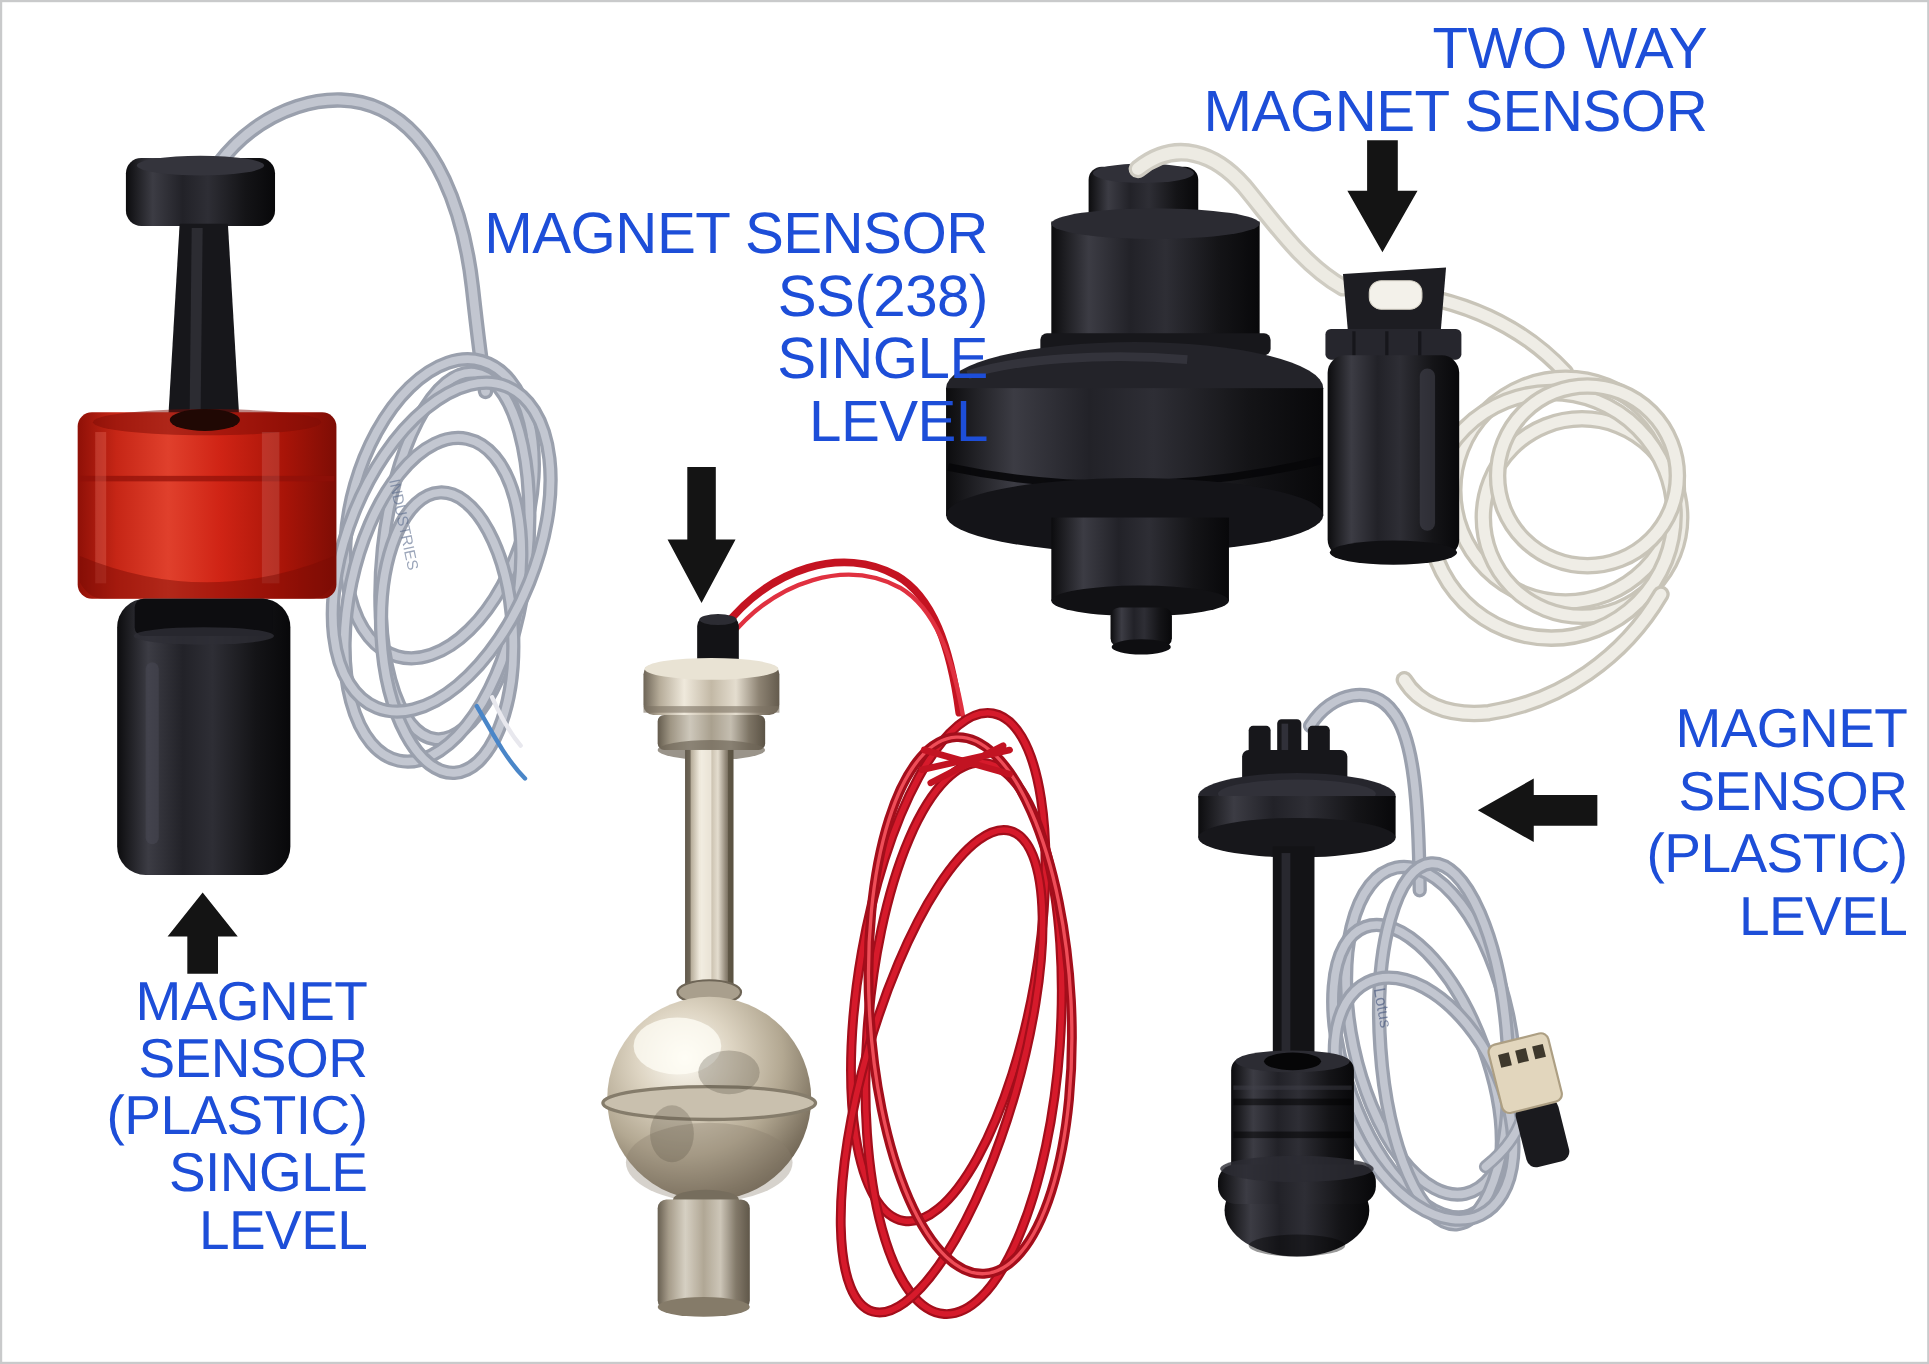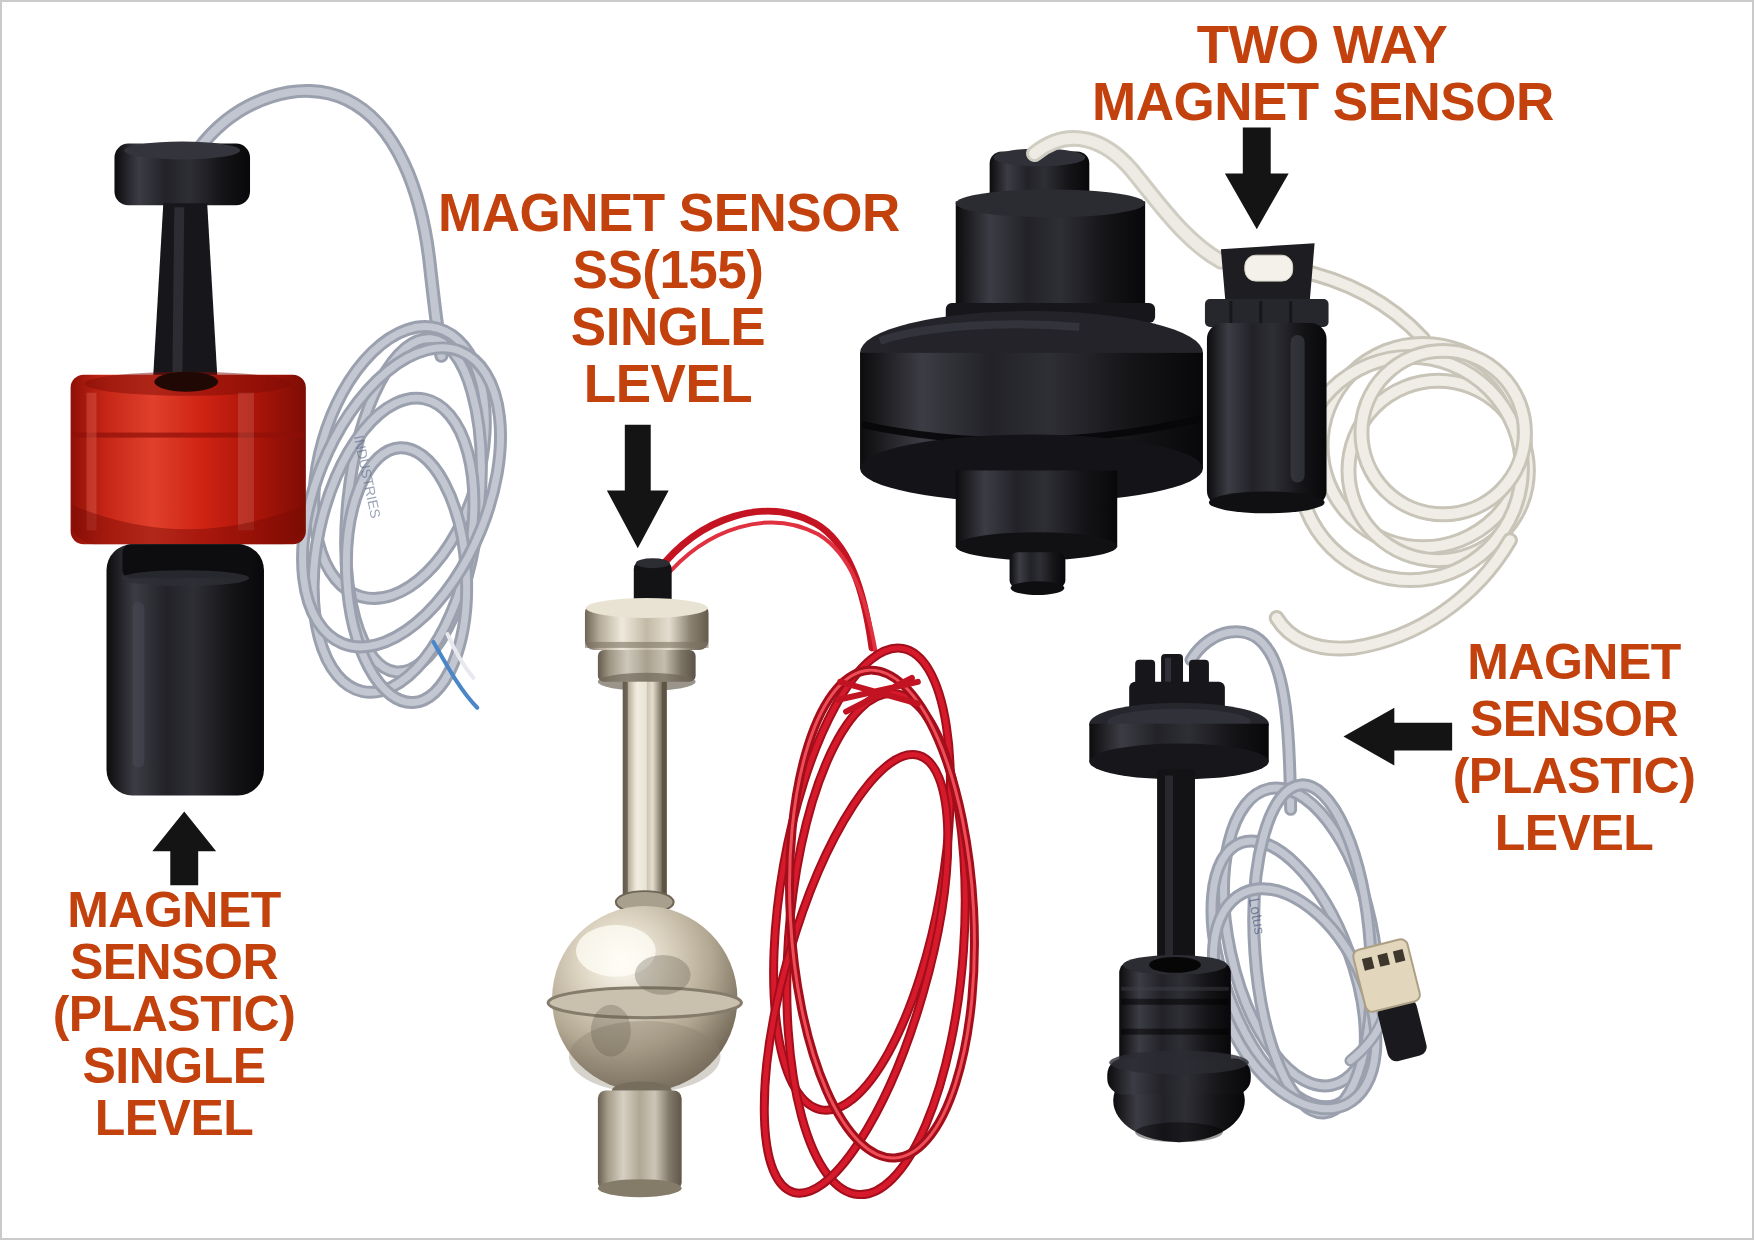--- a/index.html
+++ b/index.html
@@ -8,23 +8,23 @@
     width:1754px;height:1240px;
     background:#ffffff;
     border:2px solid #c9cacb;
     box-sizing:border-box;
     overflow:hidden;
     font-family:"Liberation Sans", sans-serif;
   }
   .photo-svg{position:absolute;left:0;top:0;width:1750px;height:1236px;}
   .label{
     position:absolute;
-    text-align:center;
-    font-weight:bold;
-    color:#c2410c;
+    text-align:right;
+    font-weight:normal;
+    color:#1d4ed8;
     letter-spacing:-0.5px;
   }
   .label div{white-space:nowrap;}
   .lbl-1{left:12px;top:882px;width:320px;font-size:50px;line-height:52px;}
   .lbl-2{left:436px;top:182px;width:460px;font-size:53px;line-height:57px;}
   .lbl-3{left:1090px;top:14px;width:460px;font-size:53px;line-height:57px;}
   .lbl-4{left:1412px;top:632px;width:320px;font-size:50px;line-height:57px;}
 </style>
 </head>
 <body>
@@ -302,21 +302,21 @@
   <div class="label lbl-1">
     <div>MAGNET</div>
     <div>SENSOR</div>
     <div>(PLASTIC)</div>
     <div>SINGLE</div>
     <div>LEVEL</div>
   </div>
 
   <div class="label lbl-2">
     <div>MAGNET SENSOR</div>
-    <div>SS(155)</div>
+    <div>SS(238)</div>
     <div>SINGLE</div>
     <div>LEVEL</div>
   </div>
 
   <div class="label lbl-3">
     <div>TWO WAY</div>
     <div>MAGNET SENSOR</div>
   </div>
 
   <div class="label lbl-4">

